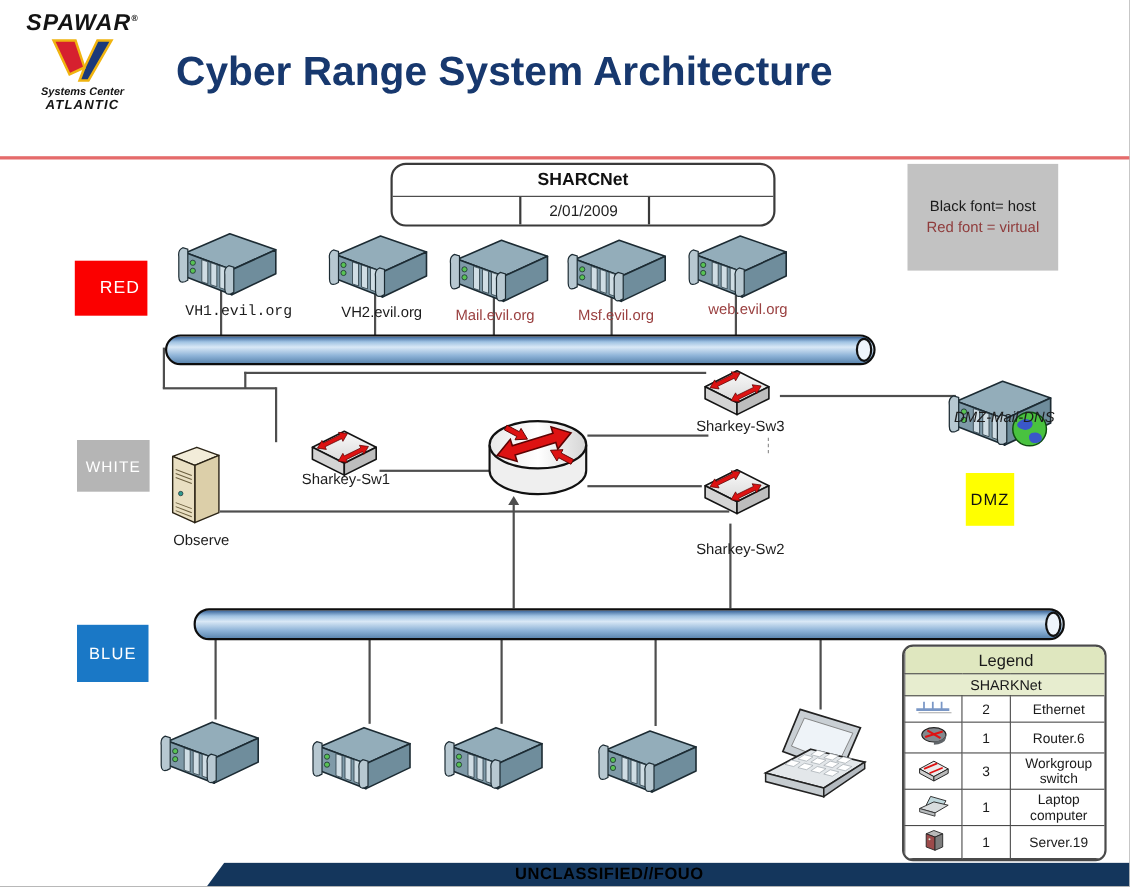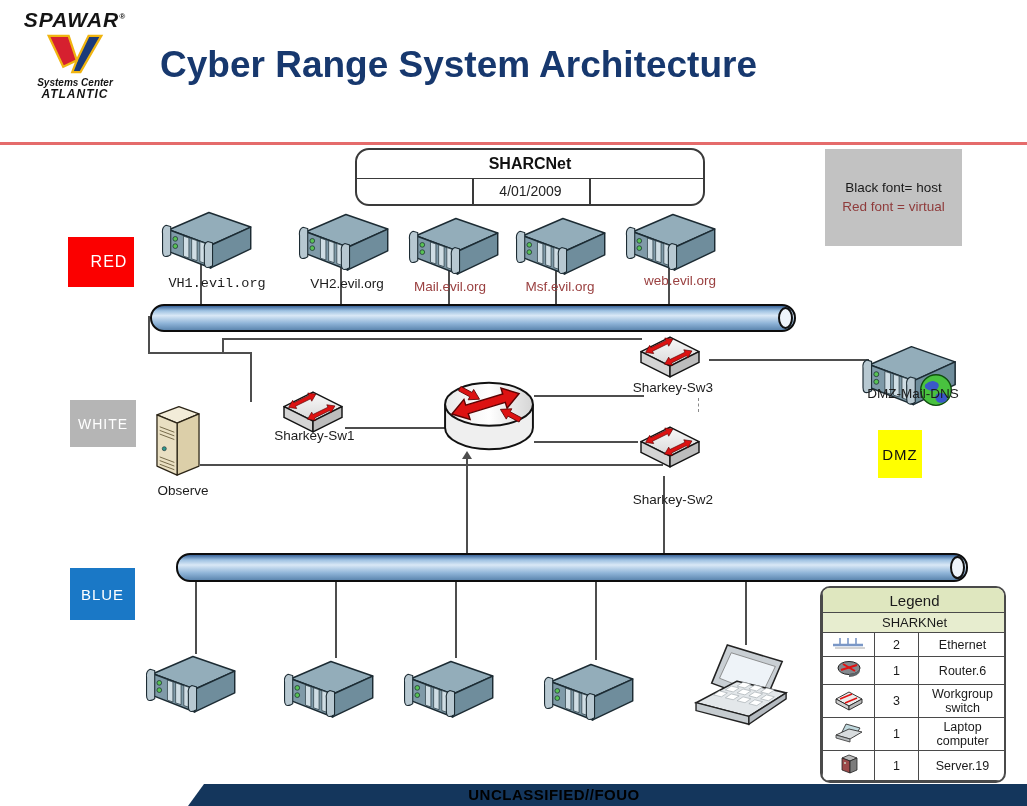--- a/index.html
+++ b/index.html
@@ -171,21 +171,21 @@
     <div class="org2">ATLANTIC</div>
   </div>
   <div class="title">Cyber Range System Architecture</div>
   <div class="red-divider"></div>
 
   <div class="sharcbox">
     <div class="t">SHARCNet</div>
     <div class="row">
       <div class="d1"></div>
       <div class="d2"></div>
-      <div class="date">4/01/2009</div>
+      <div class="date">2/01/2009</div>
     </div>
   </div>
 
   <div class="notebox">
     <div class="l1">Black font= host</div>
     <div class="l2">Red font = virtual</div>
   </div>
 
   <div class="zone-box" style="left:68px;top:237px;width:50px;height:50px;background:#fb0000;font-size:16px;padding-left:16px;">RED</div>
   <div class="zone-box" style="left:70px;top:400px;width:66px;height:47px;background:#b5b5b5;font-size:14px;">WHITE</div>
@@ -272,21 +272,21 @@
       <use href="#sym-switch"></use>
     </svg>
   <div class="dev-label" style="left:618px;top:492px;width:110px;">Sharkey-Sw2</div>
 
   <svg class="icon" style="left:858px;top:340px;width:105px;height:76px;">
       <use href="#sym-server"></use>
     </svg>
   <svg class="icon" style="left:918px;top:372px;width:36px;height:36px;">
       <use href="#sym-globe"></use>
     </svg>
-  <div class="dev-label" style="left:848px;top:386px;width:130px;">DMZ-Mail-DNS</div>
+  <div class="dev-label" style="left:848px;top:372px;width:130px;font-style:italic;">DMZ-Mail-DNS</div>
 
   <svg class="icon" style="left:142px;top:650px;width:100px;height:73px;">
       <use href="#sym-server"></use>
     </svg>
   <svg class="icon" style="left:280px;top:655px;width:100px;height:73px;">
       <use href="#sym-server"></use>
     </svg>
   <svg class="icon" style="left:400px;top:655px;width:100px;height:73px;">
       <use href="#sym-server"></use>
     </svg>

